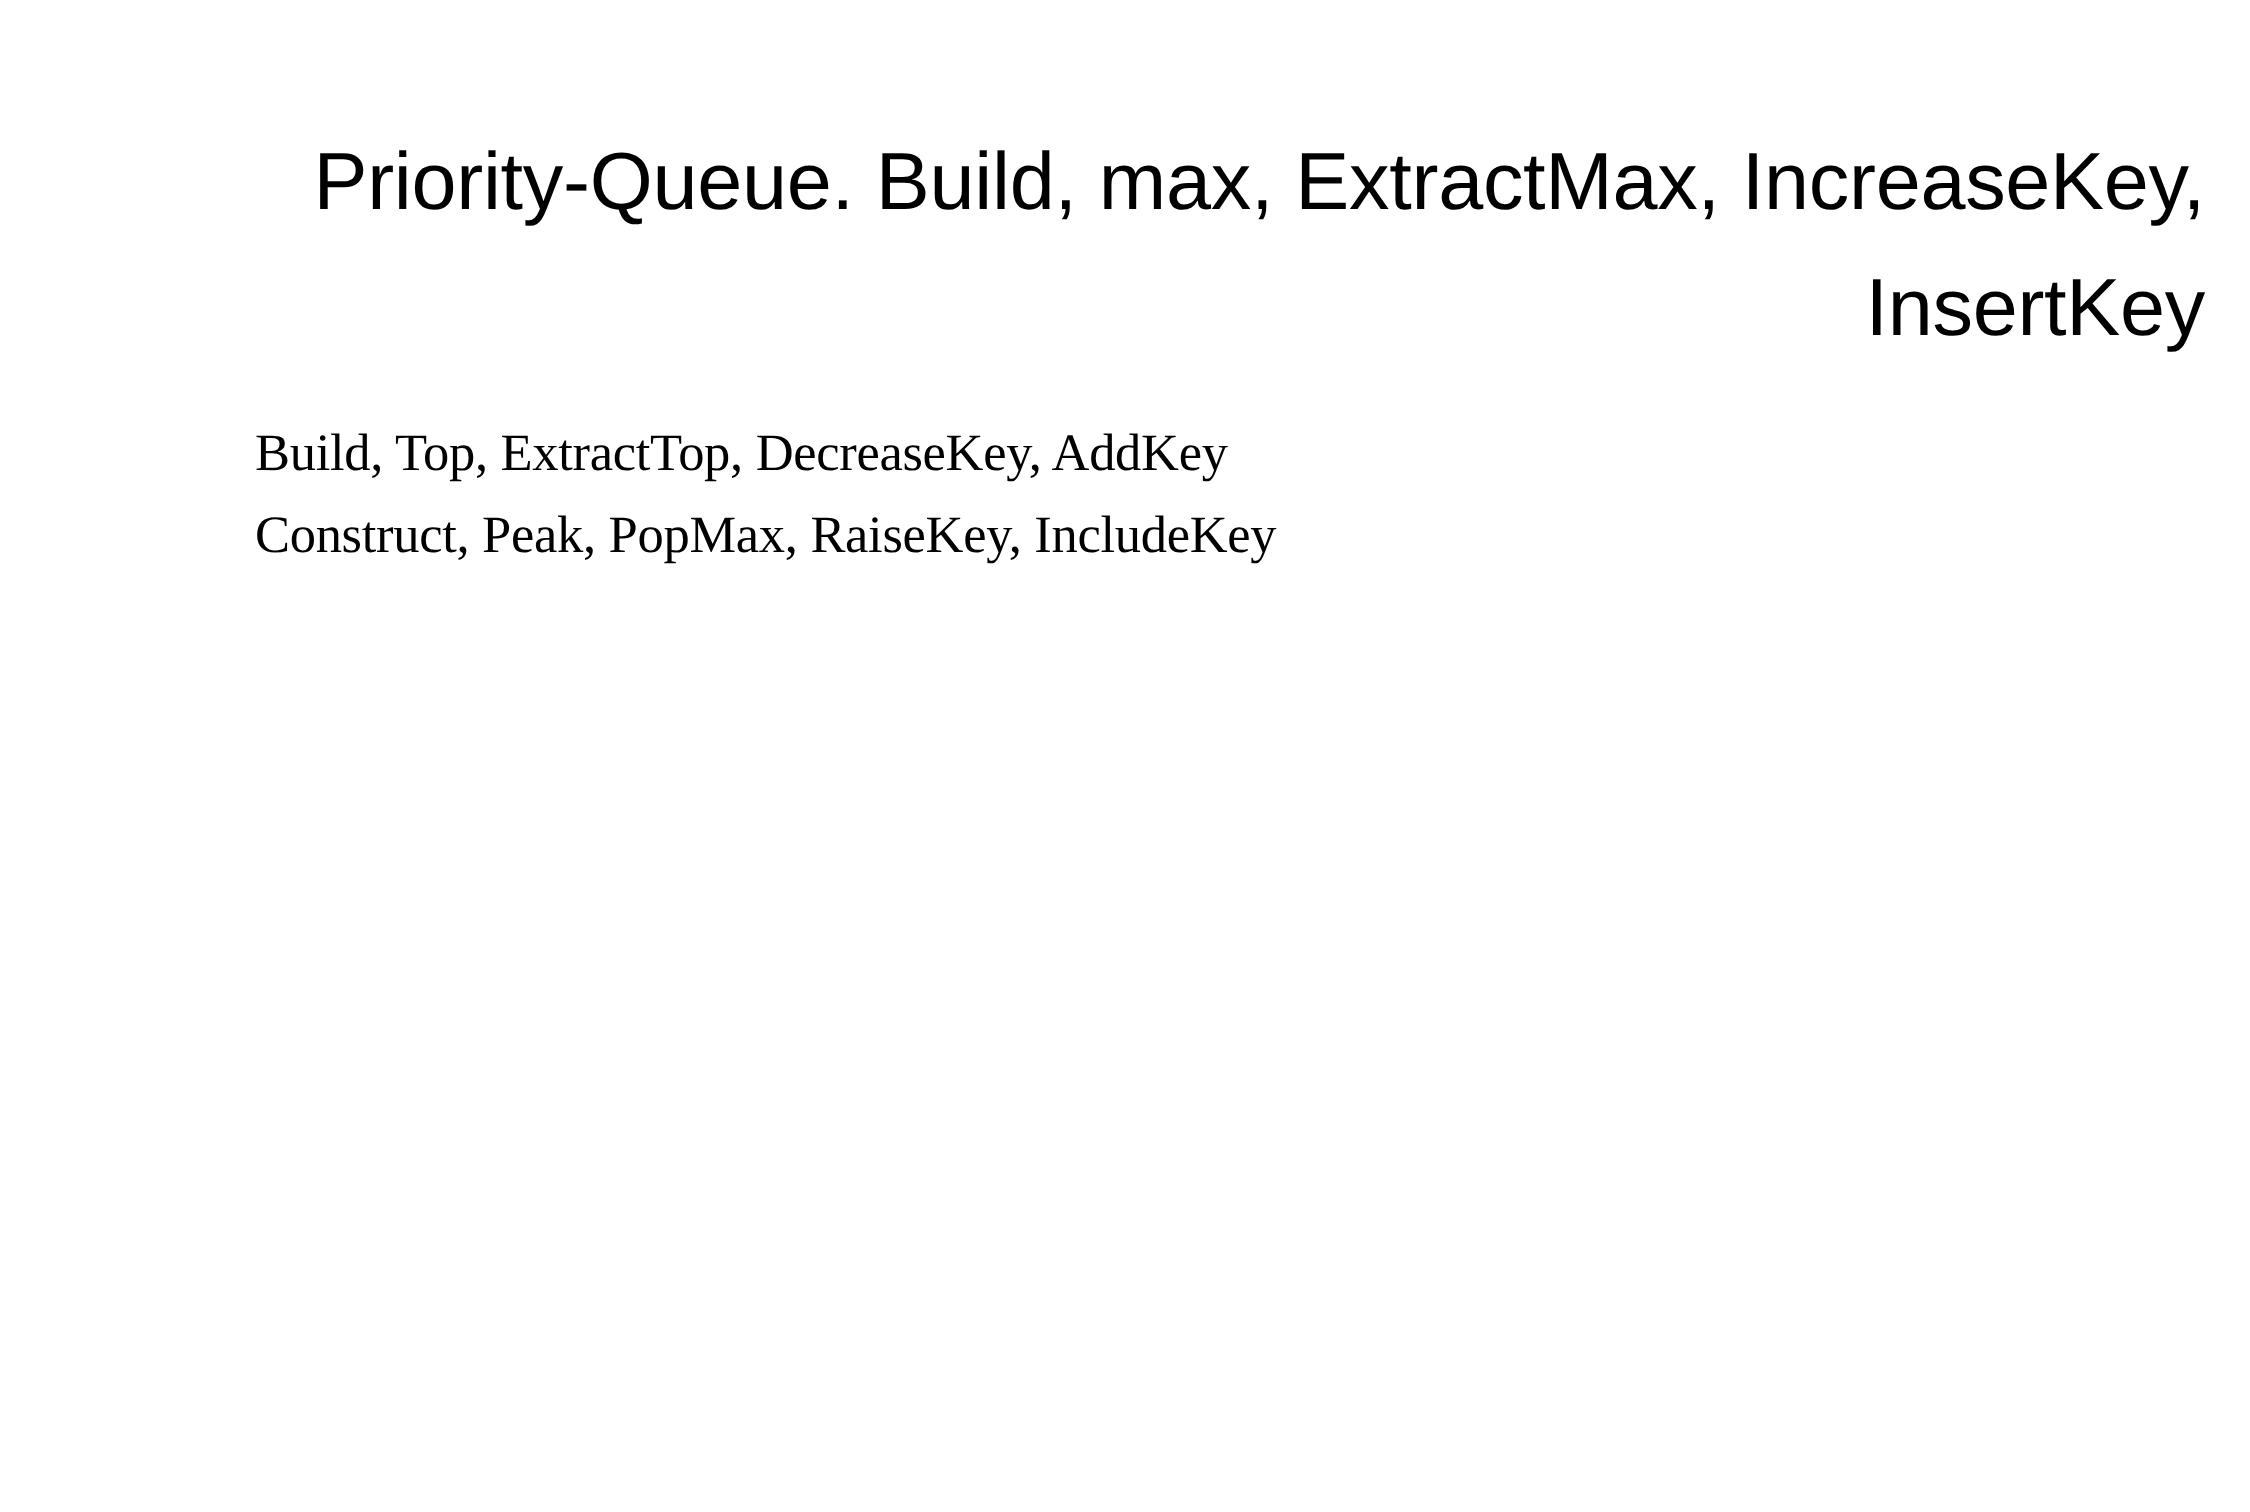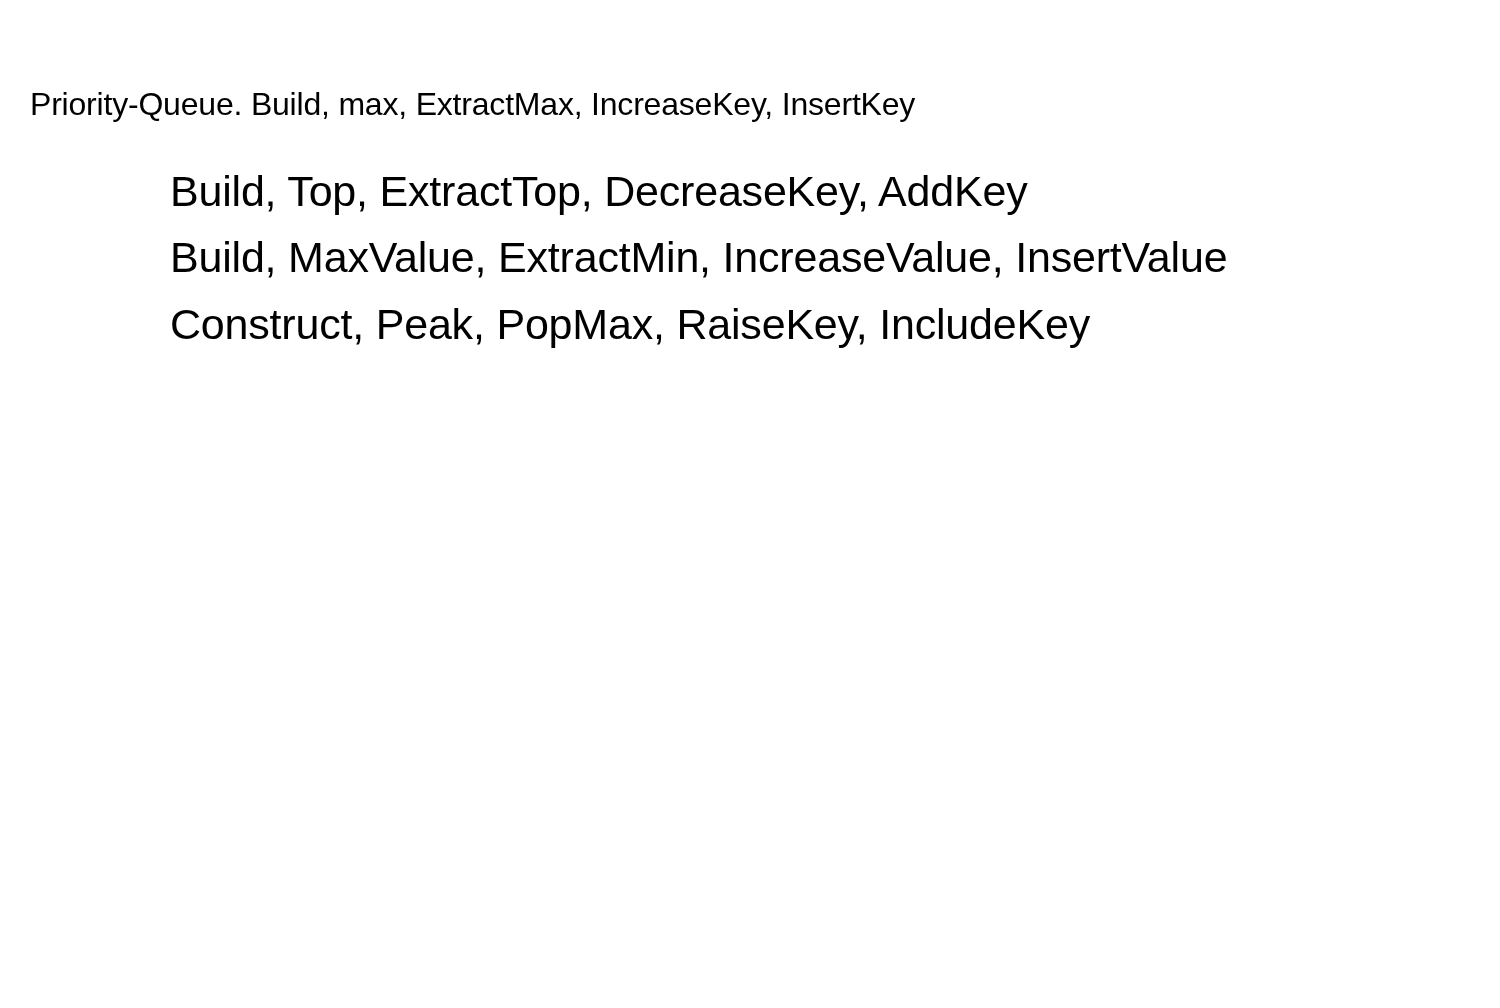--- a/index.html
+++ b/index.html
@@ -9,39 +9,40 @@
     }
     body {
       background: #ffffff;
       font-family: -apple-system, BlinkMacSystemFont, "Segoe UI", Helvetica, Arial, sans-serif;
       width: 1500px;
       height: 1008px;
       padding: 80px 30px 30px 30px;
       color: #000000;
     }
     .question-text {
-      font-size: 32px;
+      font-size: 54px;
       line-height: 1.55;
       font-weight: 400;
       margin-bottom: 28px;
       letter-spacing: -0.2px;
+      text-align: right;
     }
     .options-list {
       padding-left: 140px;
       max-width: 1260px;
     }
     .option-item {
-      font-size: 43px;
+      font-size: 35px;
       line-height: 1.55;
       font-weight: 400;
       letter-spacing: -0.2px;
+      font-family: Liberation Serif, serif;
     }
   </style>
 </head>
 <body>
 
 <div class="question-text">Priority-Queue. Build, max, ExtractMax, IncreaseKey, InsertKey</div>
 
 <div class="options-list">
   <div class="option-item">Build, Top, ExtractTop, DecreaseKey, AddKey</div>
-  <div class="option-item">Build, MaxValue, ExtractMin, IncreaseValue, InsertValue</div>
   <div class="option-item">Construct, Peak, PopMax, RaiseKey, IncludeKey</div>
 </div>
 
 </body></html>

